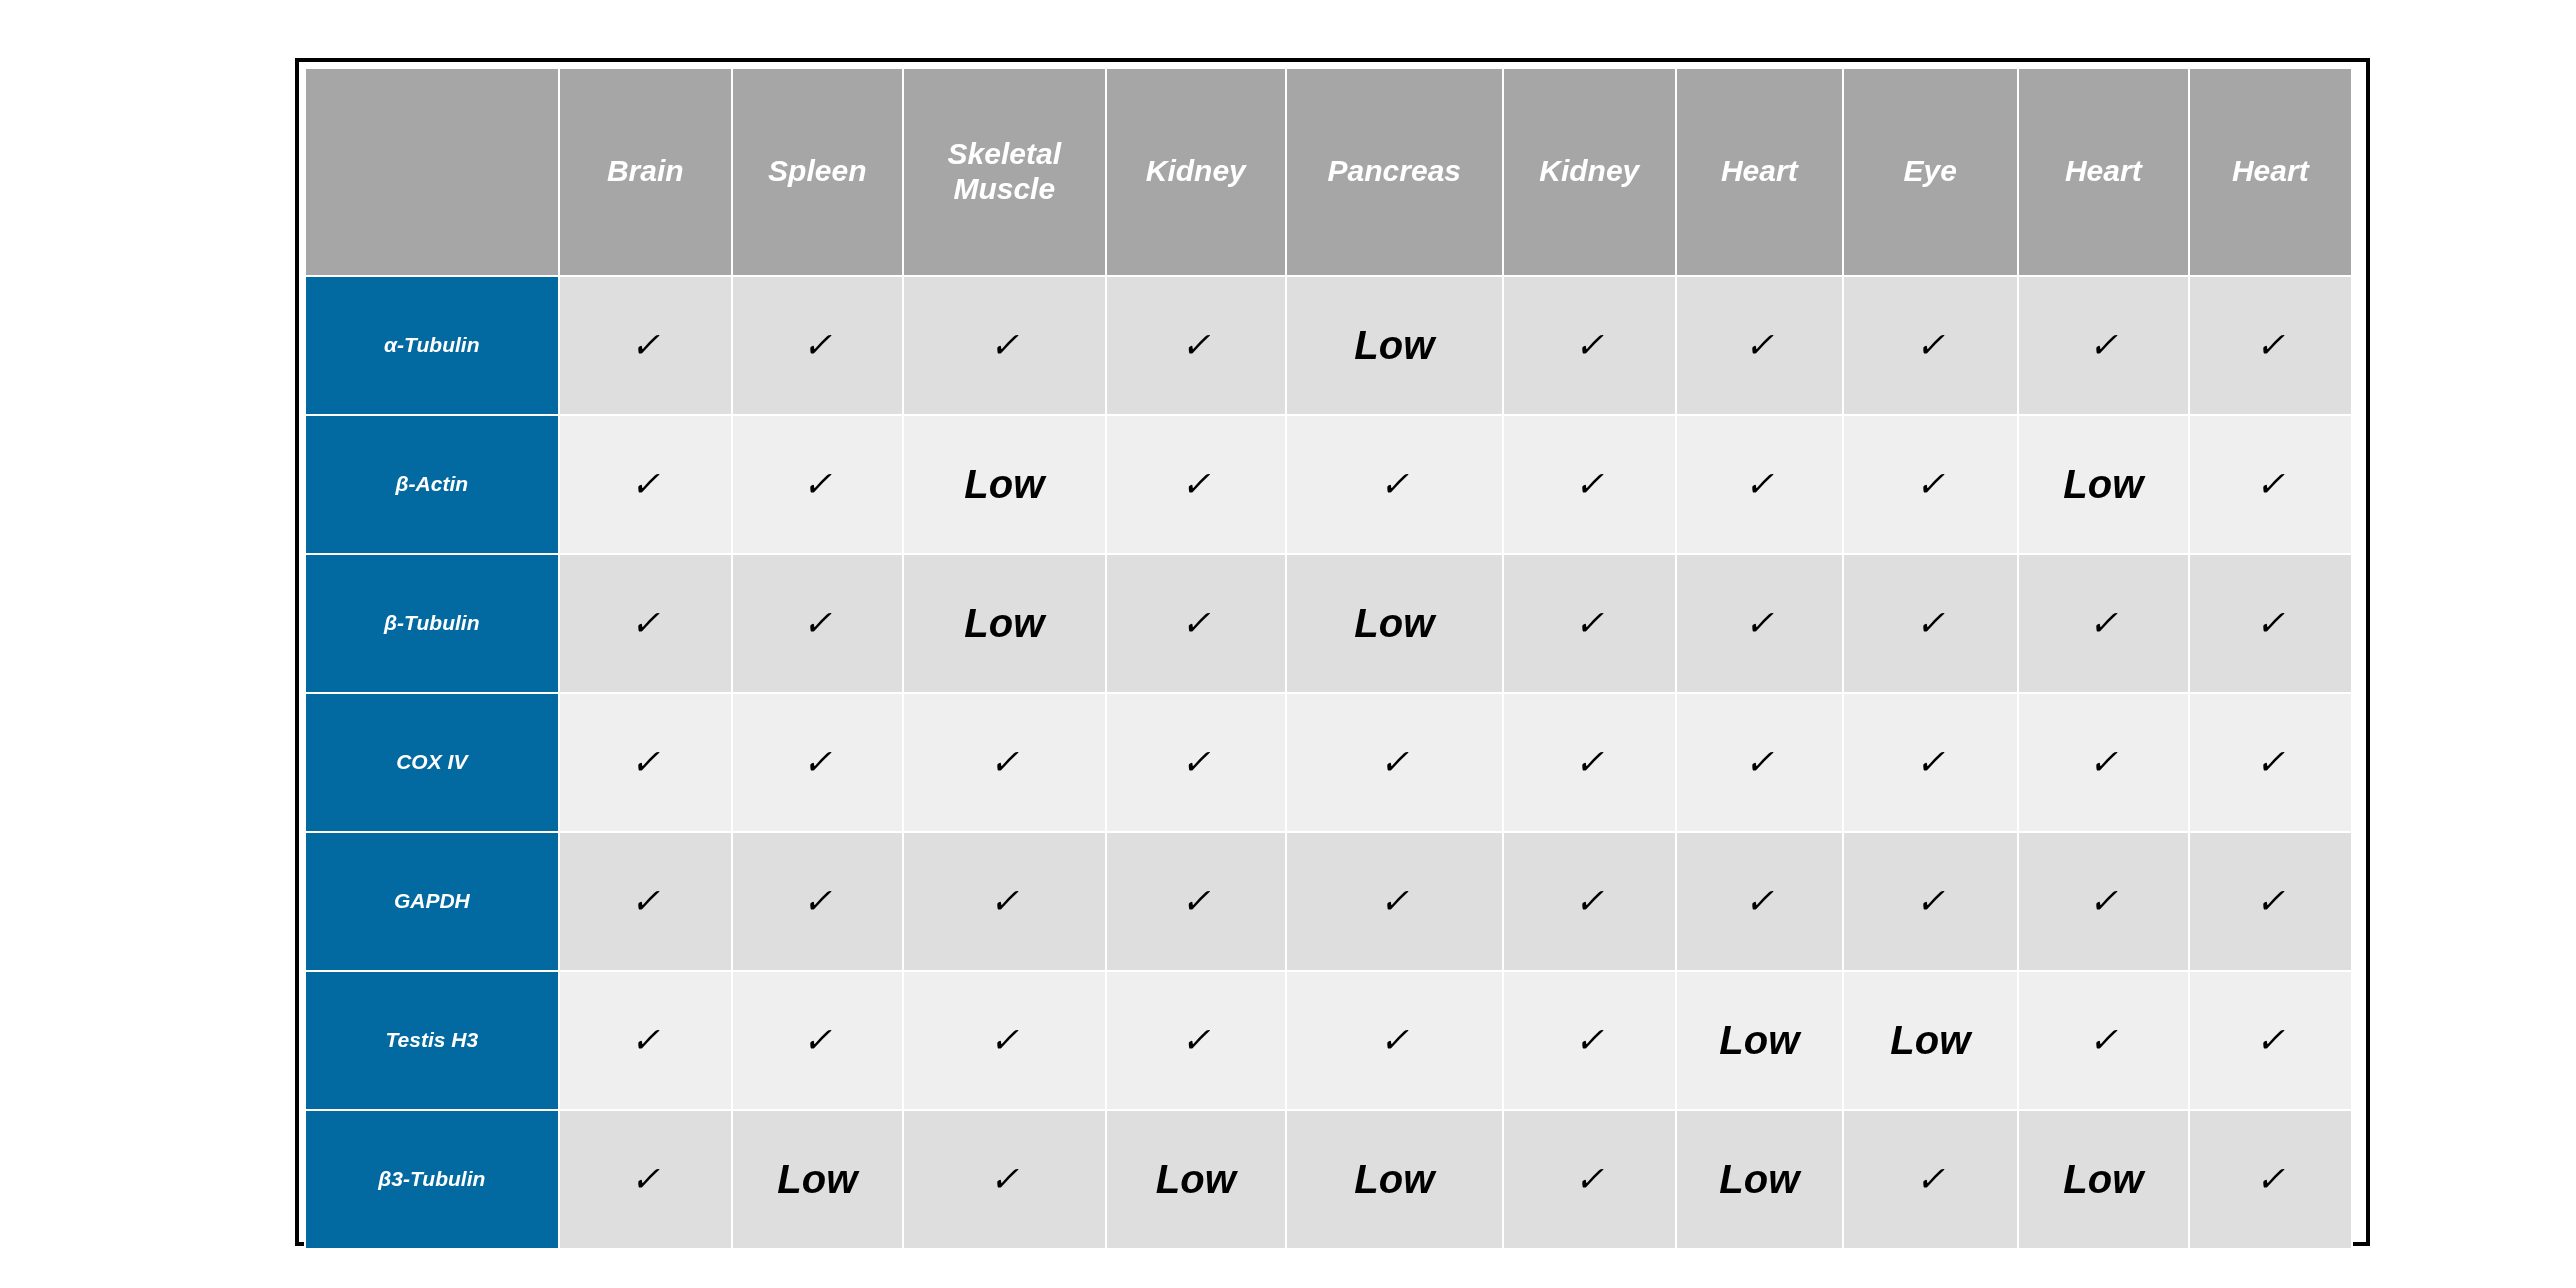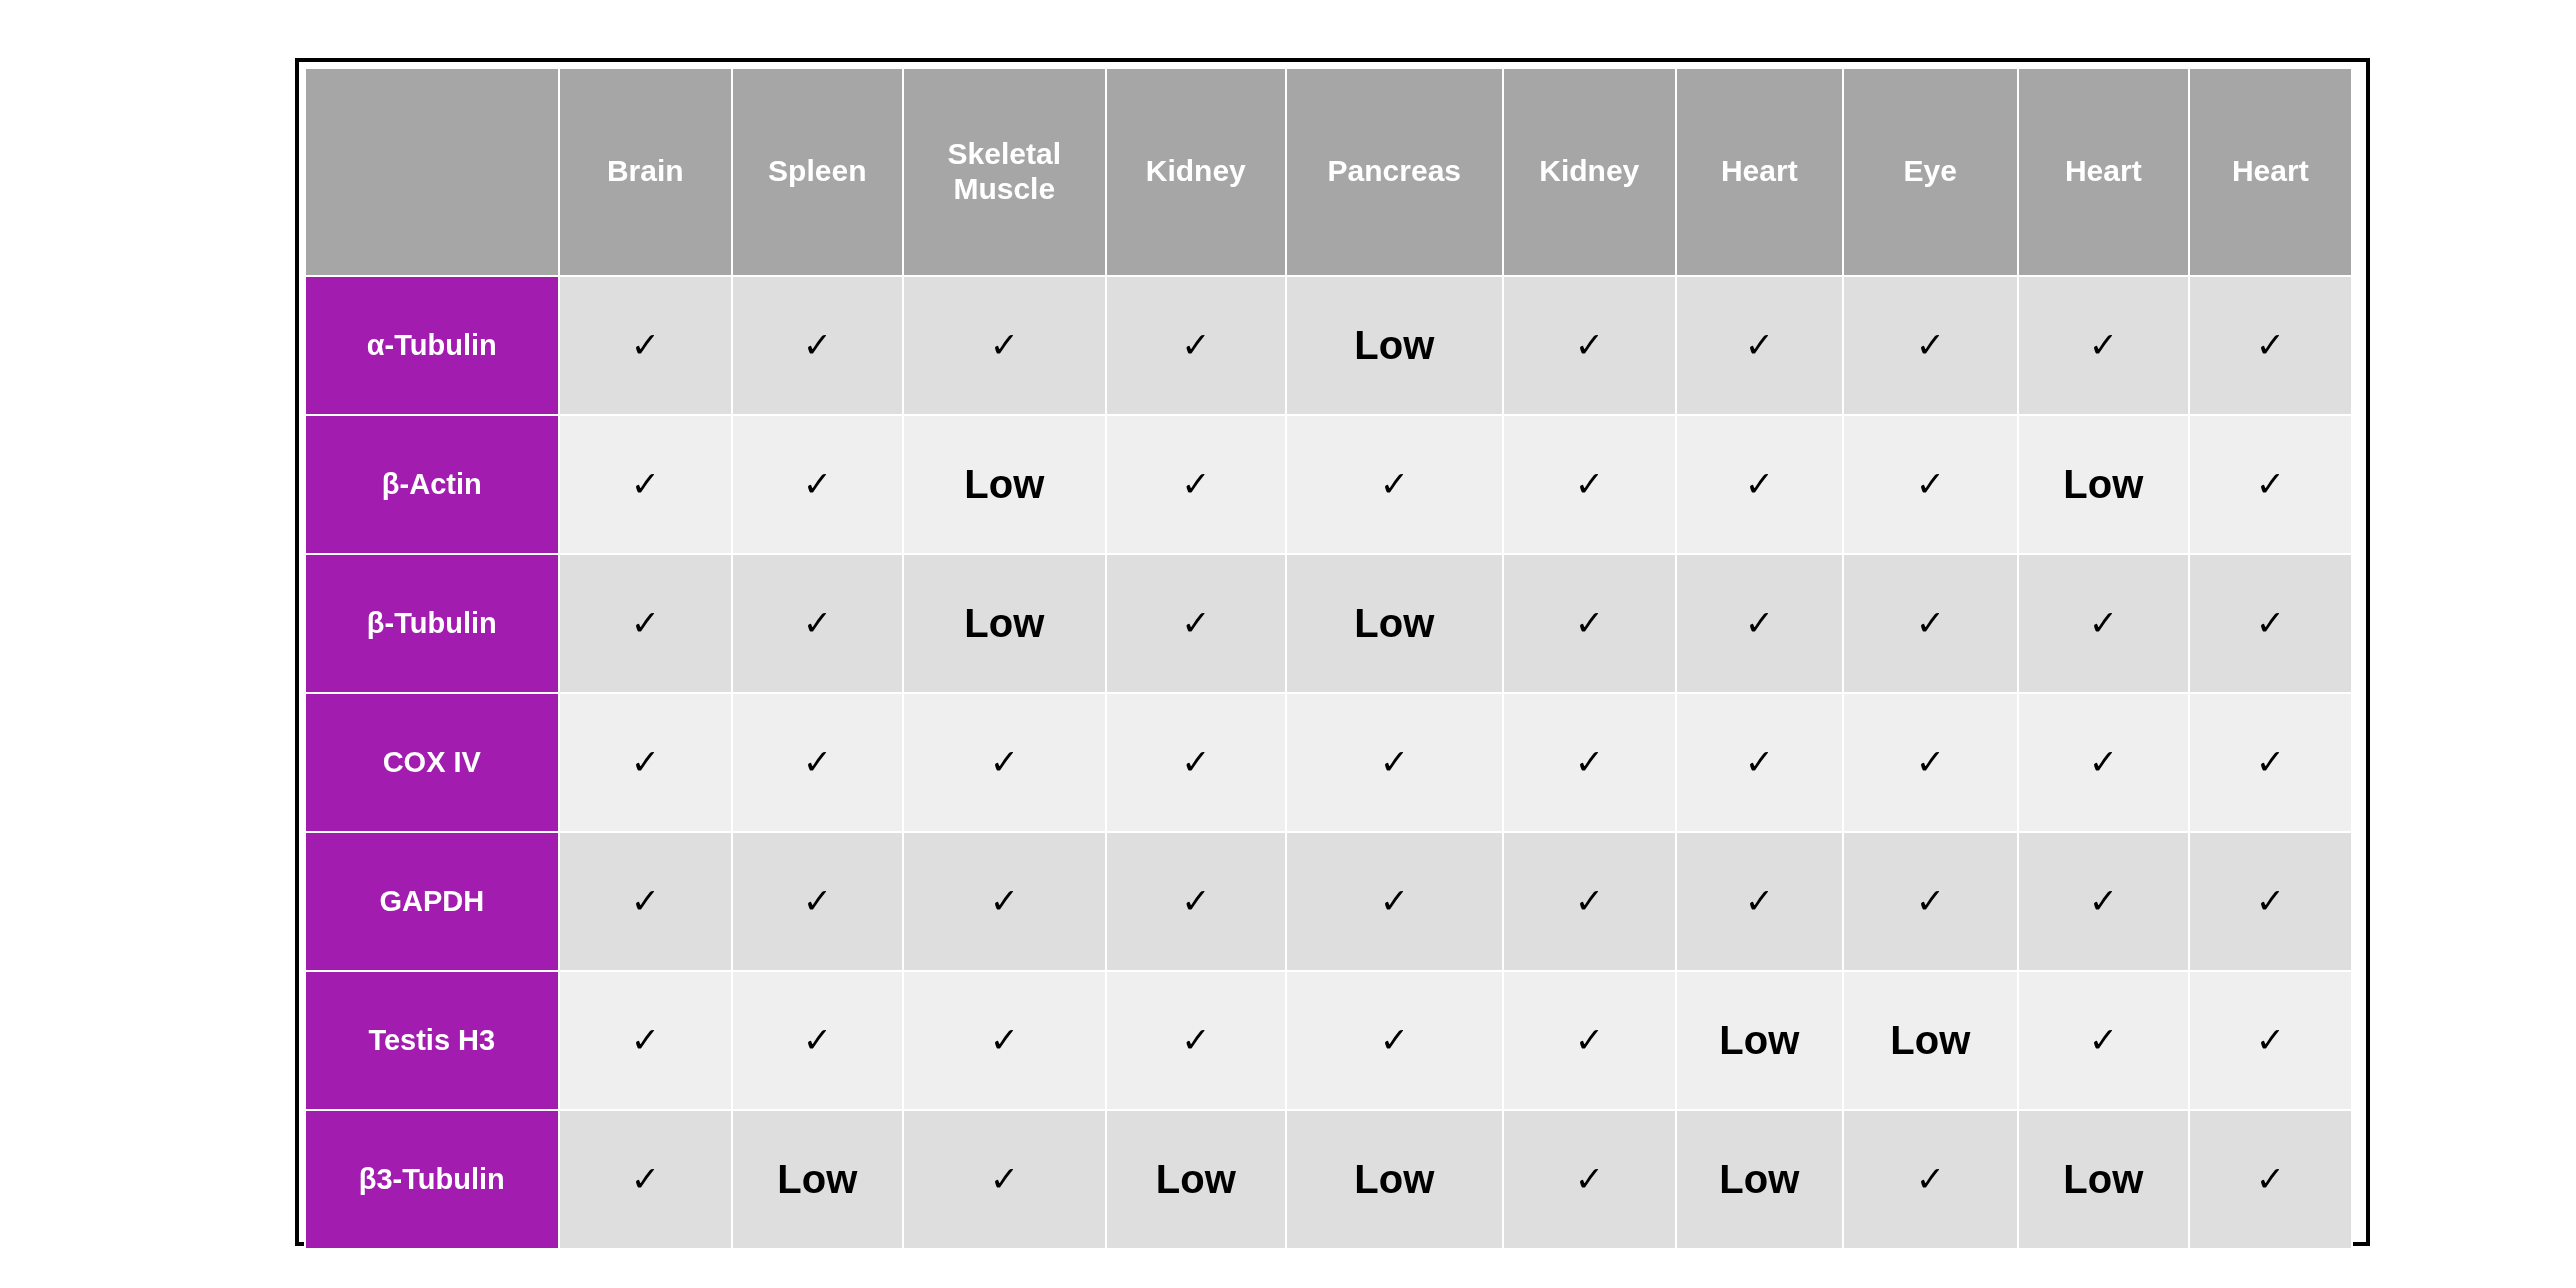--- a/index.html
+++ b/index.html
@@ -10,20 +10,21 @@
     height: 1288px;
     font-family: "Liberation Sans", sans-serif;
   }
 
   #page {
     position: relative;
     width: 2576px;
     height: 1260px;
     background: #ffffff;
     box-sizing: border-box;
+    font-style: italic;
   }
 
   
   #table-frame {
     position: absolute;
     left: 295px;
     top: 58px;
     width: 2075px;
     height: 1188px;
     border: 4px solid #000000;
@@ -69,24 +70,24 @@
     font-size: 30px;
     height: 206px;
     line-height: 1.16;
   }
   thead th.corner {
     background: #a6a6a6;
   }
 
   
   td.row-label {
-    background: #a21caf;
+    background: #0369a1;
     color: #ffffff;
     font-weight: bold;
-    font-size: 29px;
+    font-size: 21px;
     height: 137px;
     margin-top: 24px;
   }
 
   
   td.cell {
     font-size: 30px;
     color: #000000;
     height: 137px;
   }

